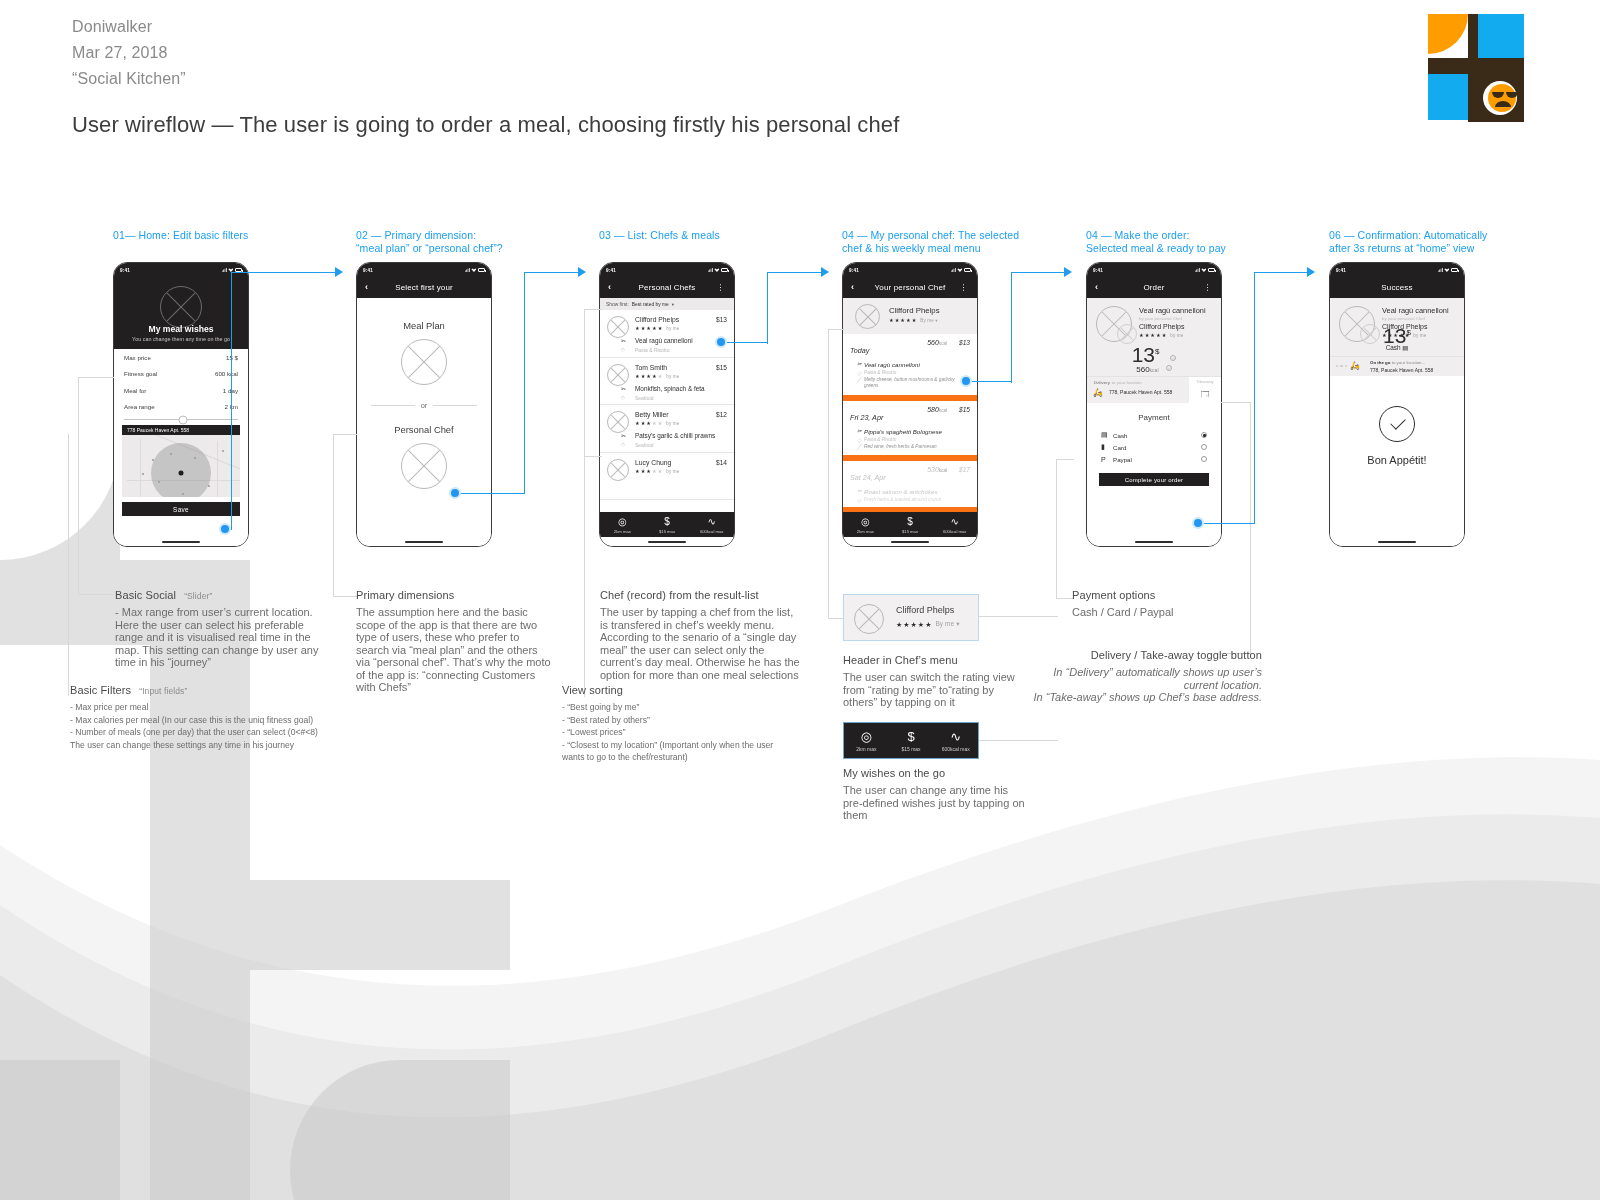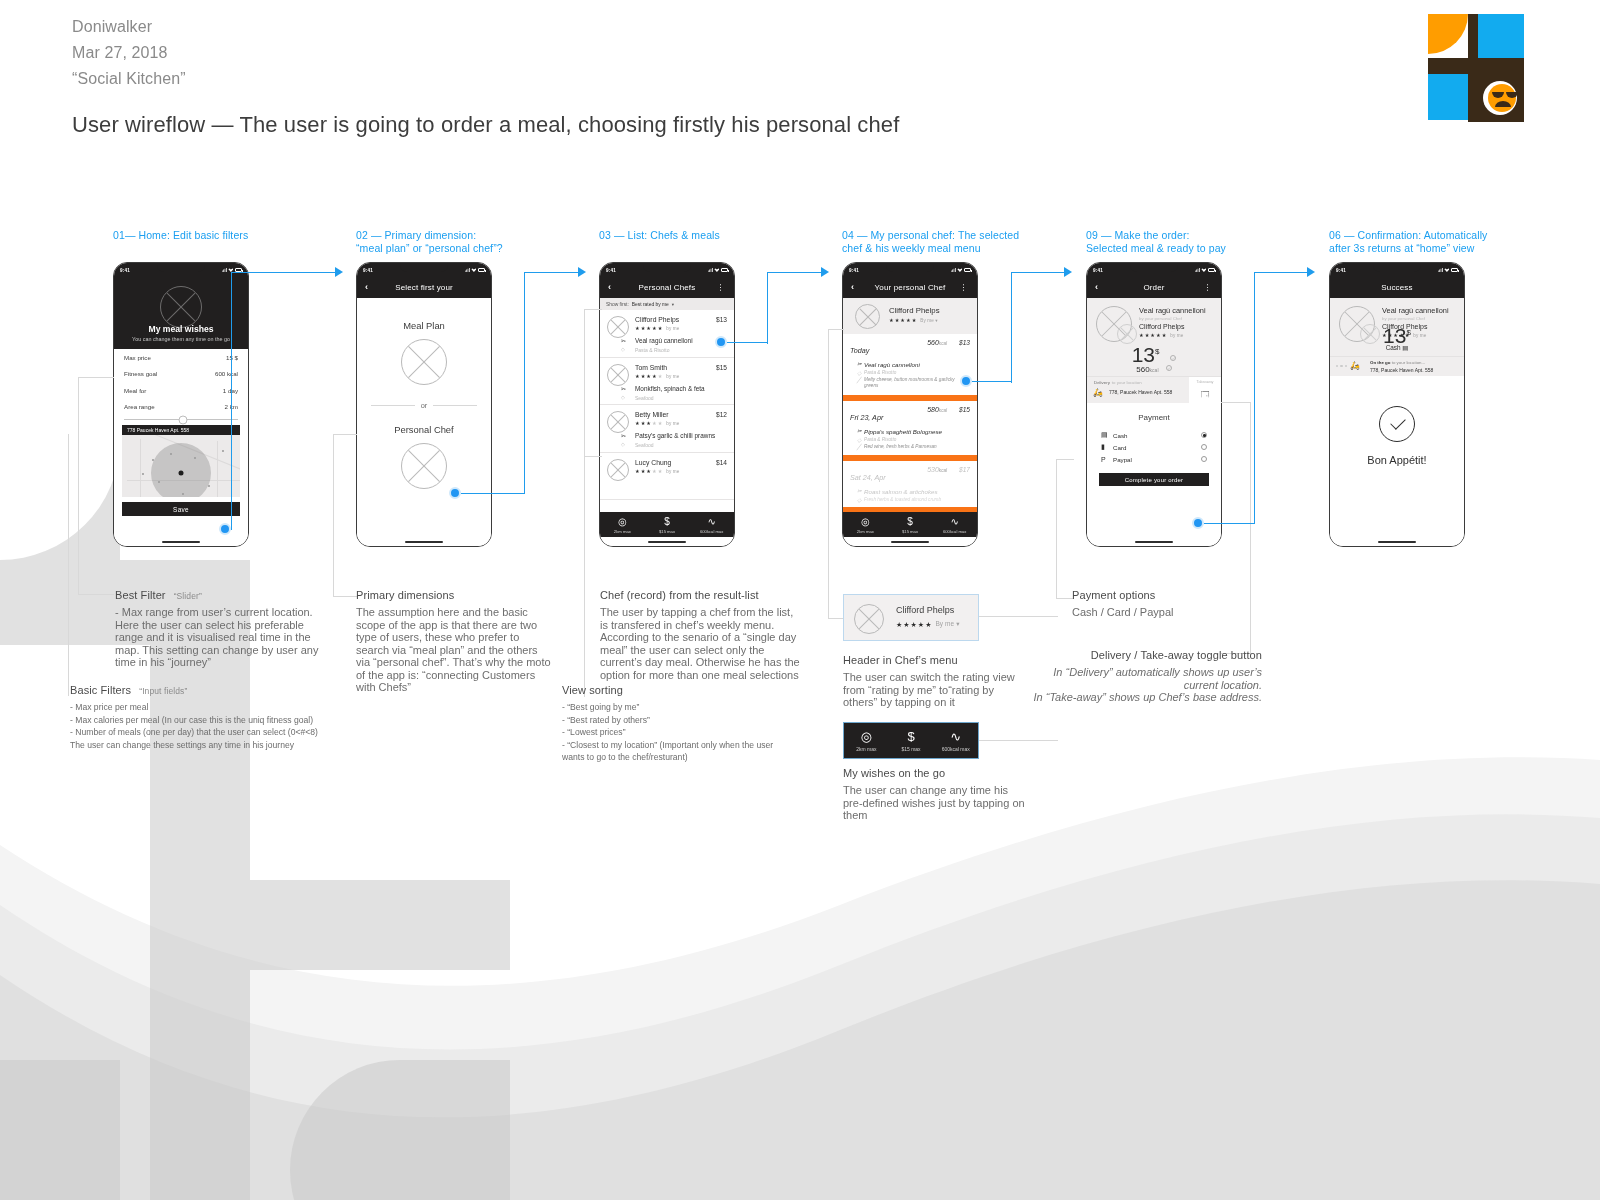--- a/index.html
+++ b/index.html
@@ -612,21 +612,21 @@
               <span class="lb">600kcal max</span>
             </div>
           </div>
           <div class="home-ind"></div>
         </div>
       </div>
     </div>
 
     <div class="col" style="left:1086px;">
       <div class="step-title">
-        <div>09 — Make the order:</div>
+        <div>04 — Make the order:</div>
         <div>Selected meal &amp; ready to pay</div>
       </div>
       <div class="phone">
         <div class="screen">
           <div class="statusbar">
             <span class="time">9:41</span>
             <div class="notch"></div>
             <span class="icons">
                 <i class="sig"></i>
                 <i class="wifi"></i>
@@ -787,21 +787,21 @@
   <div class="lead" style="left:333px;top:430px;width:24px;height:163px;border-left:1px solid #d8d8d8;border-top:1px solid #d8d8d8;border-bottom:1px solid #d8d8d8;"></div>
   <div class="lead" style="left:584px;top:305px;width:18px;height:148px;border-left:1px solid #d8d8d8;border-top:1px solid #d8d8d8;border-bottom:1px solid #d8d8d8;"></div>
   <div class="lead" style="left:584px;top:453px;width:10px;height:240px;border-left:1px solid #d8d8d8;"></div>
   <div class="lead" style="left:828px;top:325px;width:16px;height:290px;border-left:1px solid #d8d8d8;border-top:1px solid #d8d8d8;border-bottom:1px solid #d8d8d8;"></div>
   <div class="lead" style="left:1056px;top:455px;width:18px;height:140px;border-left:1px solid #d8d8d8;border-top:1px solid #d8d8d8;border-bottom:1px solid #d8d8d8;"></div>
   <div class="lead" style="left:1221px;top:398px;width:30px;height:252px;border-right:1px solid #d8d8d8;border-top:1px solid #d8d8d8;border-bottom:1px solid #d8d8d8;"></div>
   <div class="lead" style="left:978px;top:612px;width:80px;height:1px;border-top:1px solid #d8d8d8;"></div>
   <div class="lead" style="left:978px;top:736px;width:80px;height:1px;border-top:1px solid #d8d8d8;"></div>
 
   <div class="note" style="left:115px;top:585px;width:220px;">
-    <h4><span style="font-size:11px;color:#4a4a4a;margin:0;">Best Filter</span><span>“Slider”</span></h4>
+    <h4><span style="font-size:11px;color:#4a4a4a;margin:0;">Basic Social</span><span>“Slider”</span></h4>
     <p>- Max range from user’s current location. Here the user can select his preferable range and it is visualised real time in the map. This setting can change by user any time in his “journey”</p>
   </div>
 
   <div class="note" style="left:70px;top:680px;width:300px;">
     <h4><span style="font-size:11px;color:#4a4a4a;margin:0;">Basic Filters</span><span>“Input fields”</span></h4>
     <ul>
       <li>- Max price per meal</li>
       <li>- Max calories per meal (In our case this is the uniq fitness goal)</li>
       <li>- Number of meals (one per day) that the user can select (0&lt;#&lt;8)</li>
       <li>The user can change these settings any time in his journey</li>

